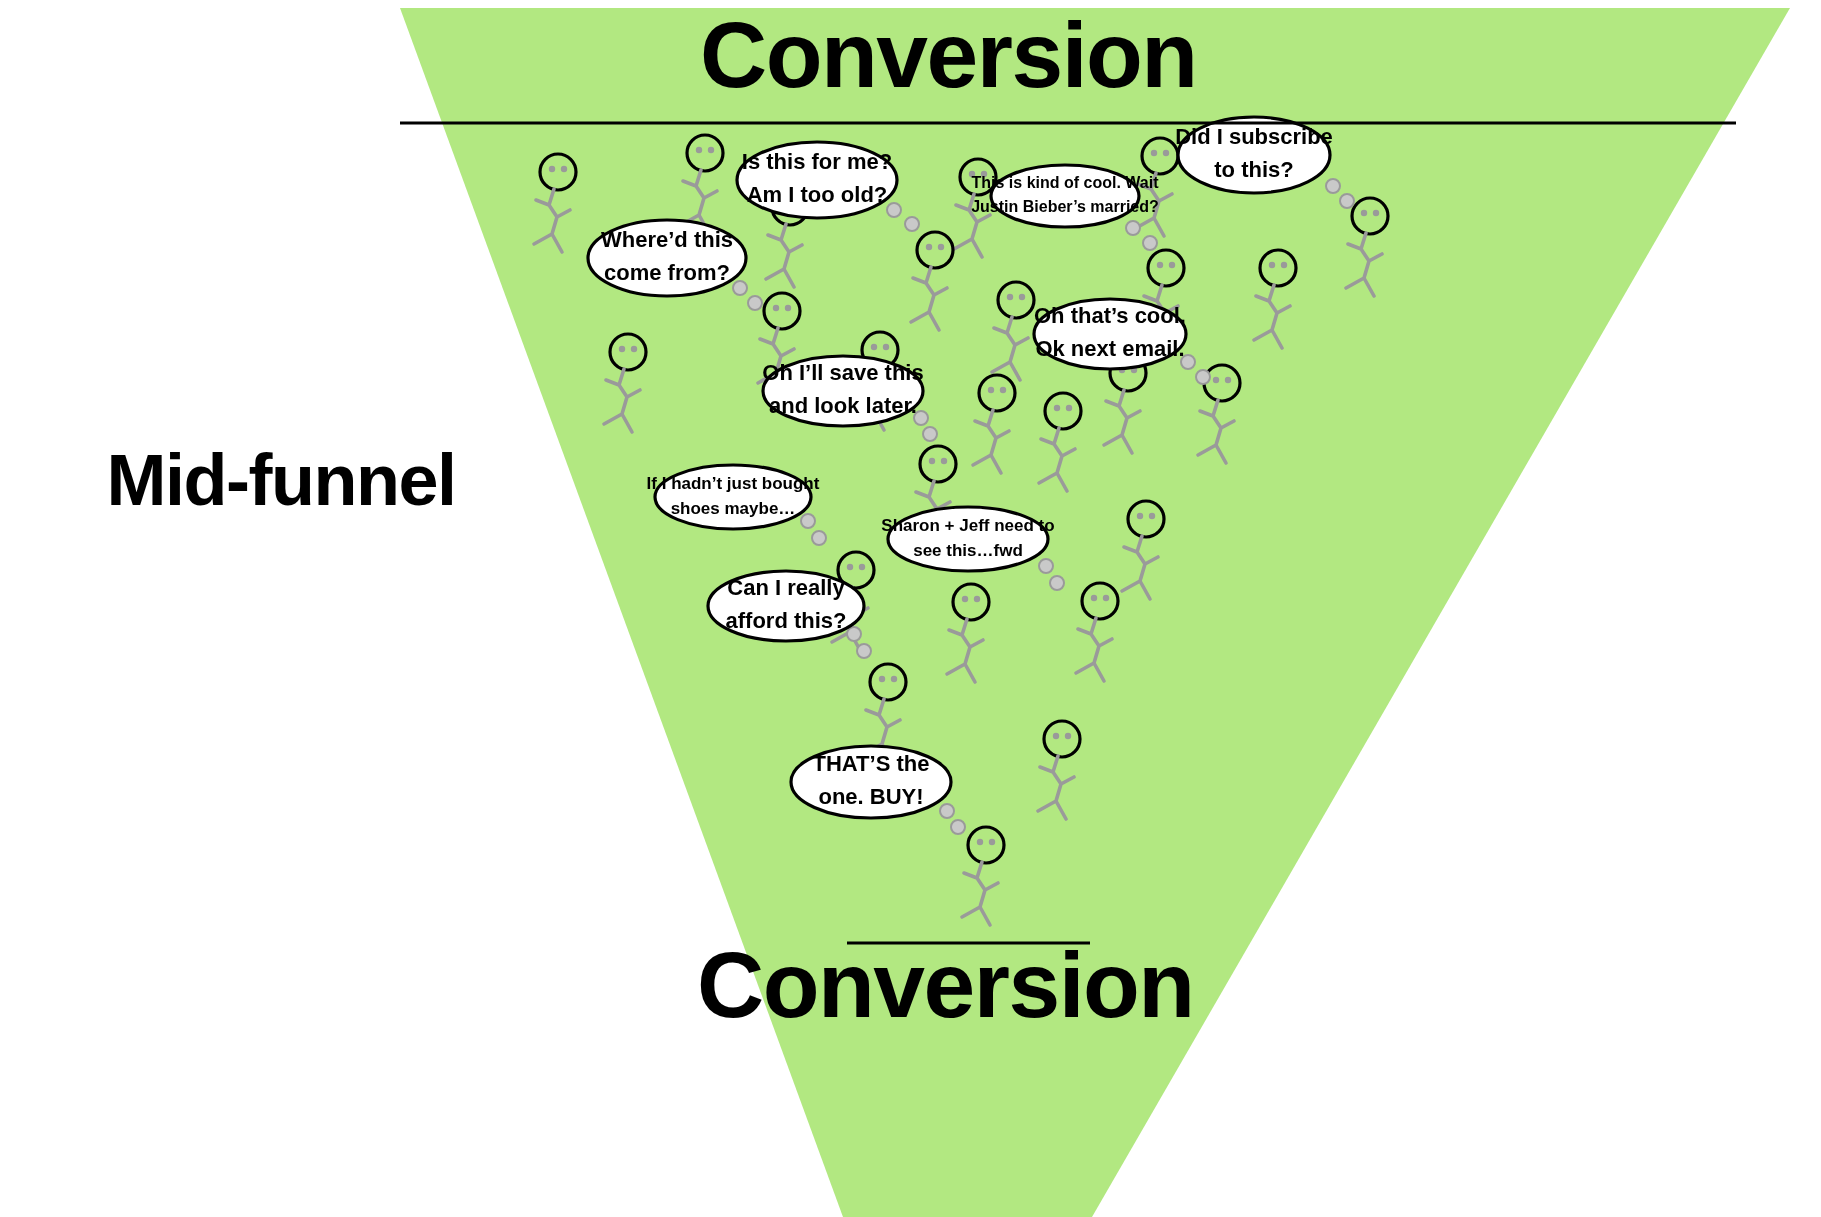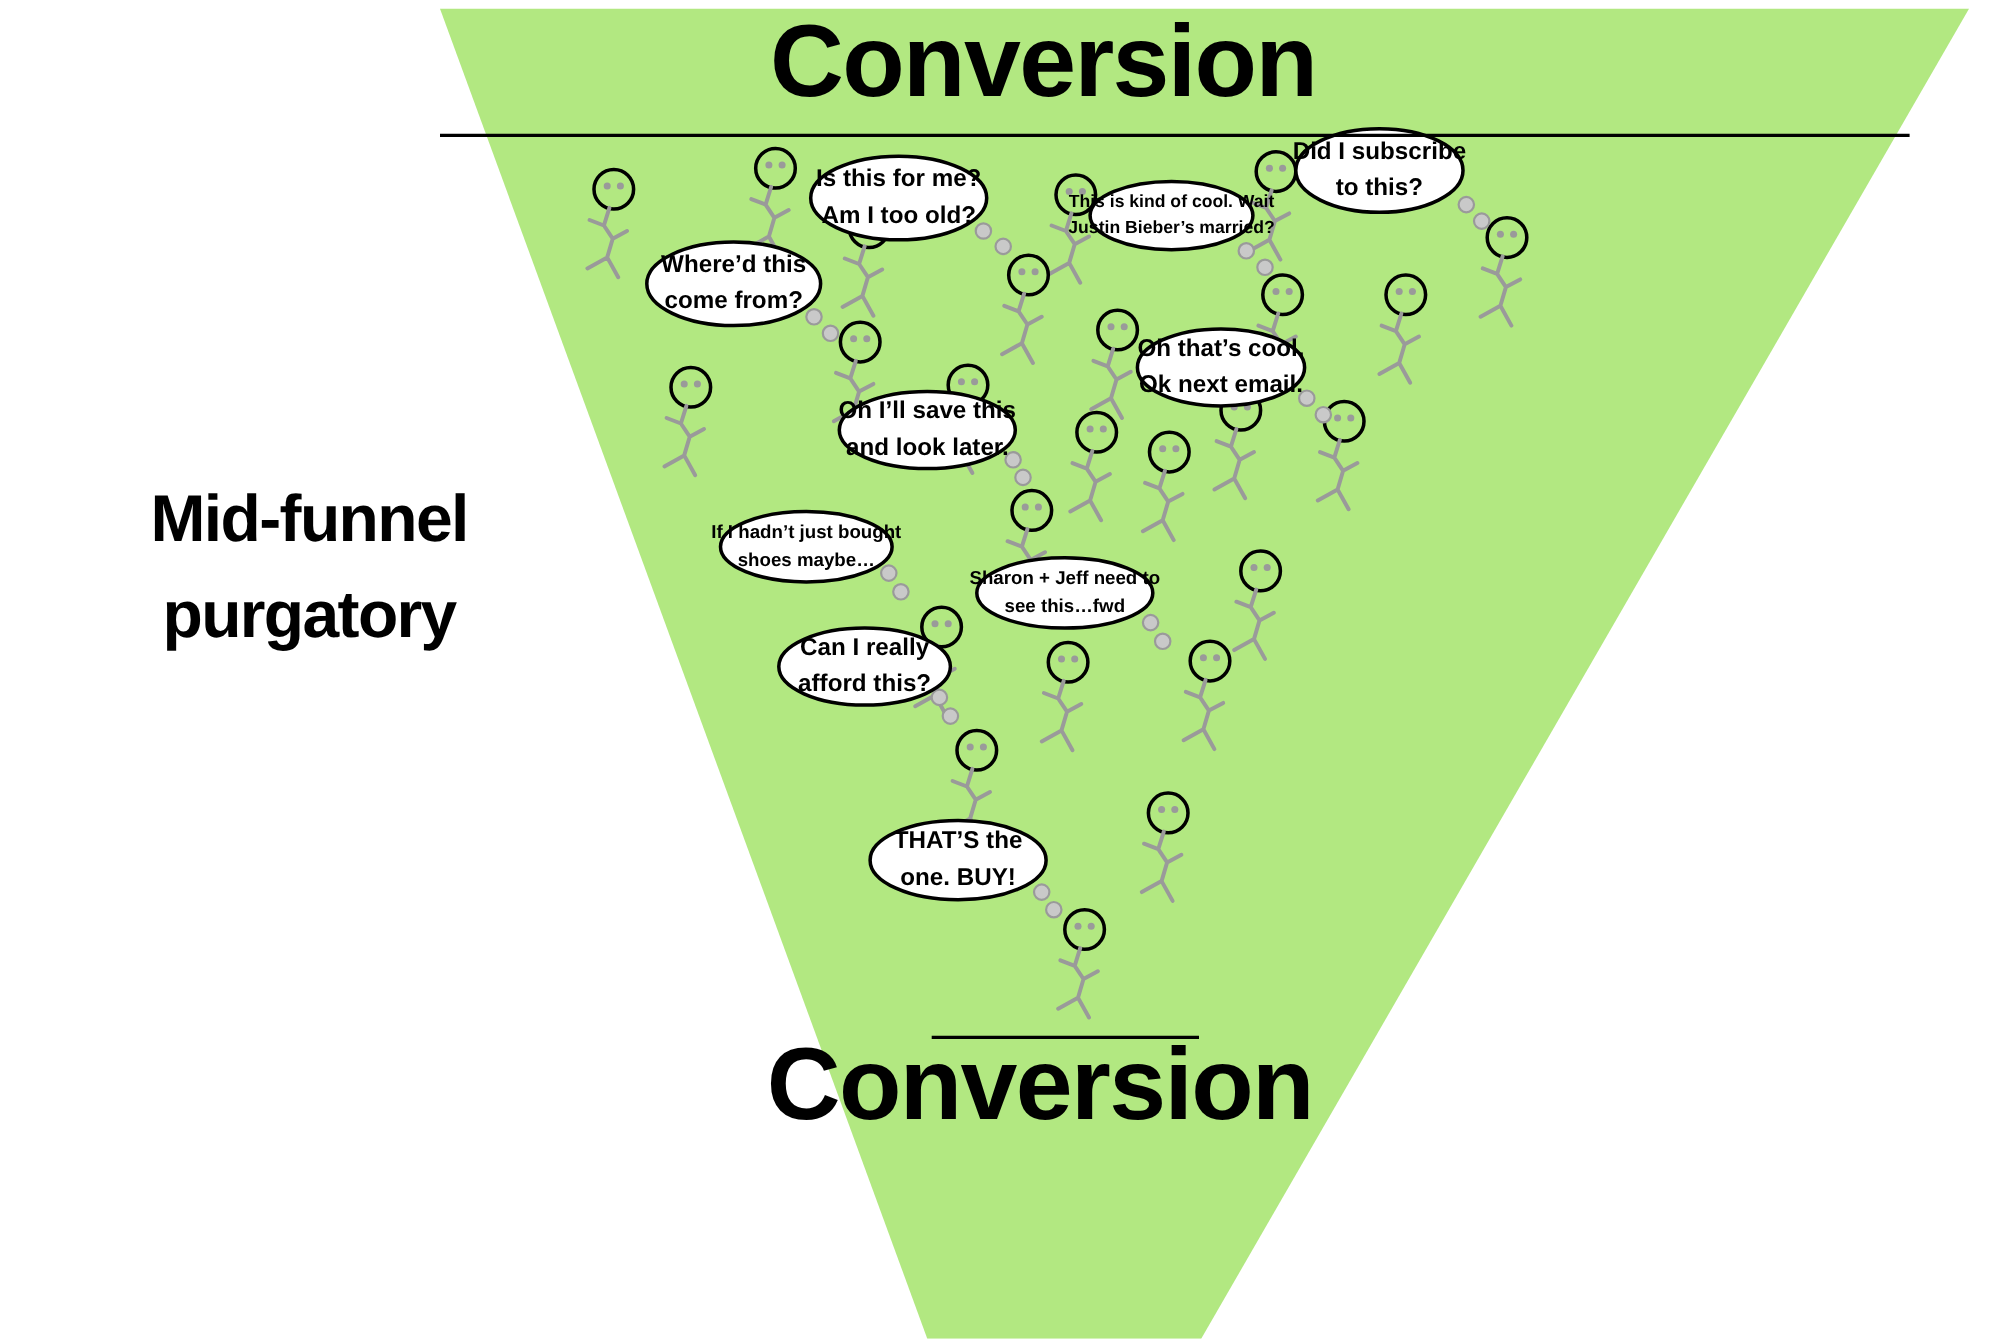--- a/index.html
+++ b/index.html
@@ -25,21 +25,21 @@
     left: 0; top: 0;
     width: 1821px;
     height: 1217px;
   }
   .label-left {
     position: absolute;
     left: 26px;
     top: 428px;
     width: 510px;
     font-family: "Liberation Sans", sans-serif;
-    font-size: 60px;
+    font-size: 72px;
     font-weight: 700;
     line-height: 1.45;
     letter-spacing: -1.5px;
     color: #000000;
     text-align: center;
   }
   .label-left .ln { display: block; }
   .conv-top {
     position: absolute;
     left: 700px;
@@ -325,19 +325,18 @@
         </g>
       </g>
     <g id="lines-group">
         <line x1="400" y1="123" x2="1736" y2="123" stroke="#000000" stroke-width="3"></line>
         <line x1="847" y1="943" x2="1090" y2="943" stroke="#000000" stroke-width="3"></line>
       </g>
   </svg>
 
   <div class="label-left">
     <span class="ln">Mid-funnel</span>
-    <span class="ln">purgatory</span>
   </div>
 
   <div class="conv-top">Conversion</div>
   <div class="conv-bottom">Conversion</div>
 
 </div>
 
 </body></html>

